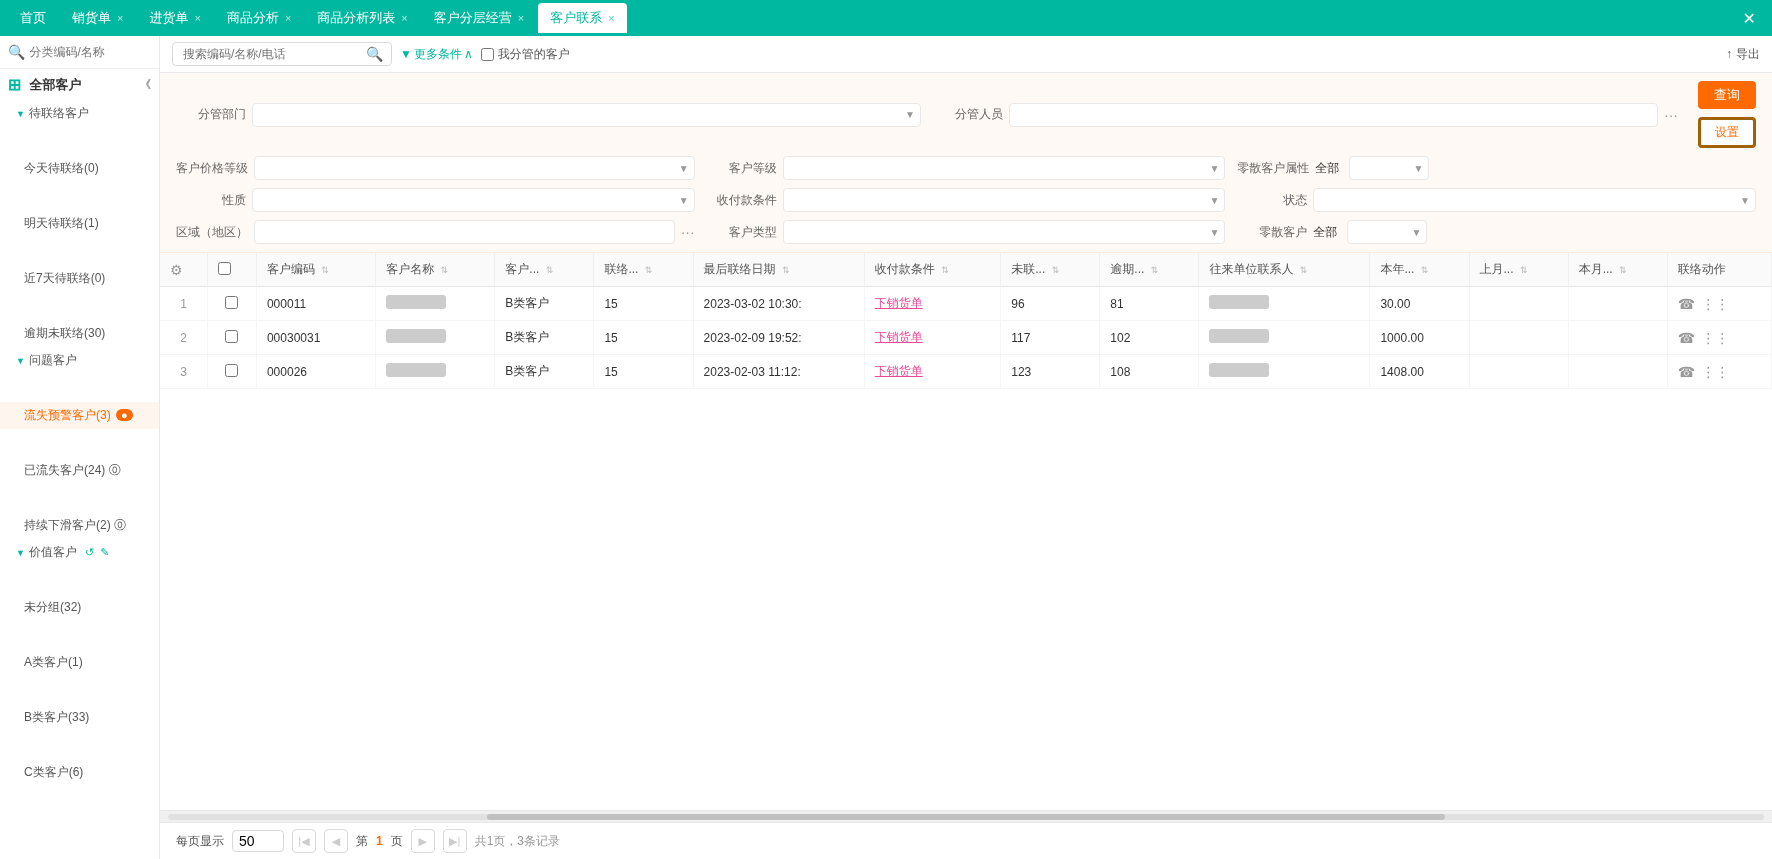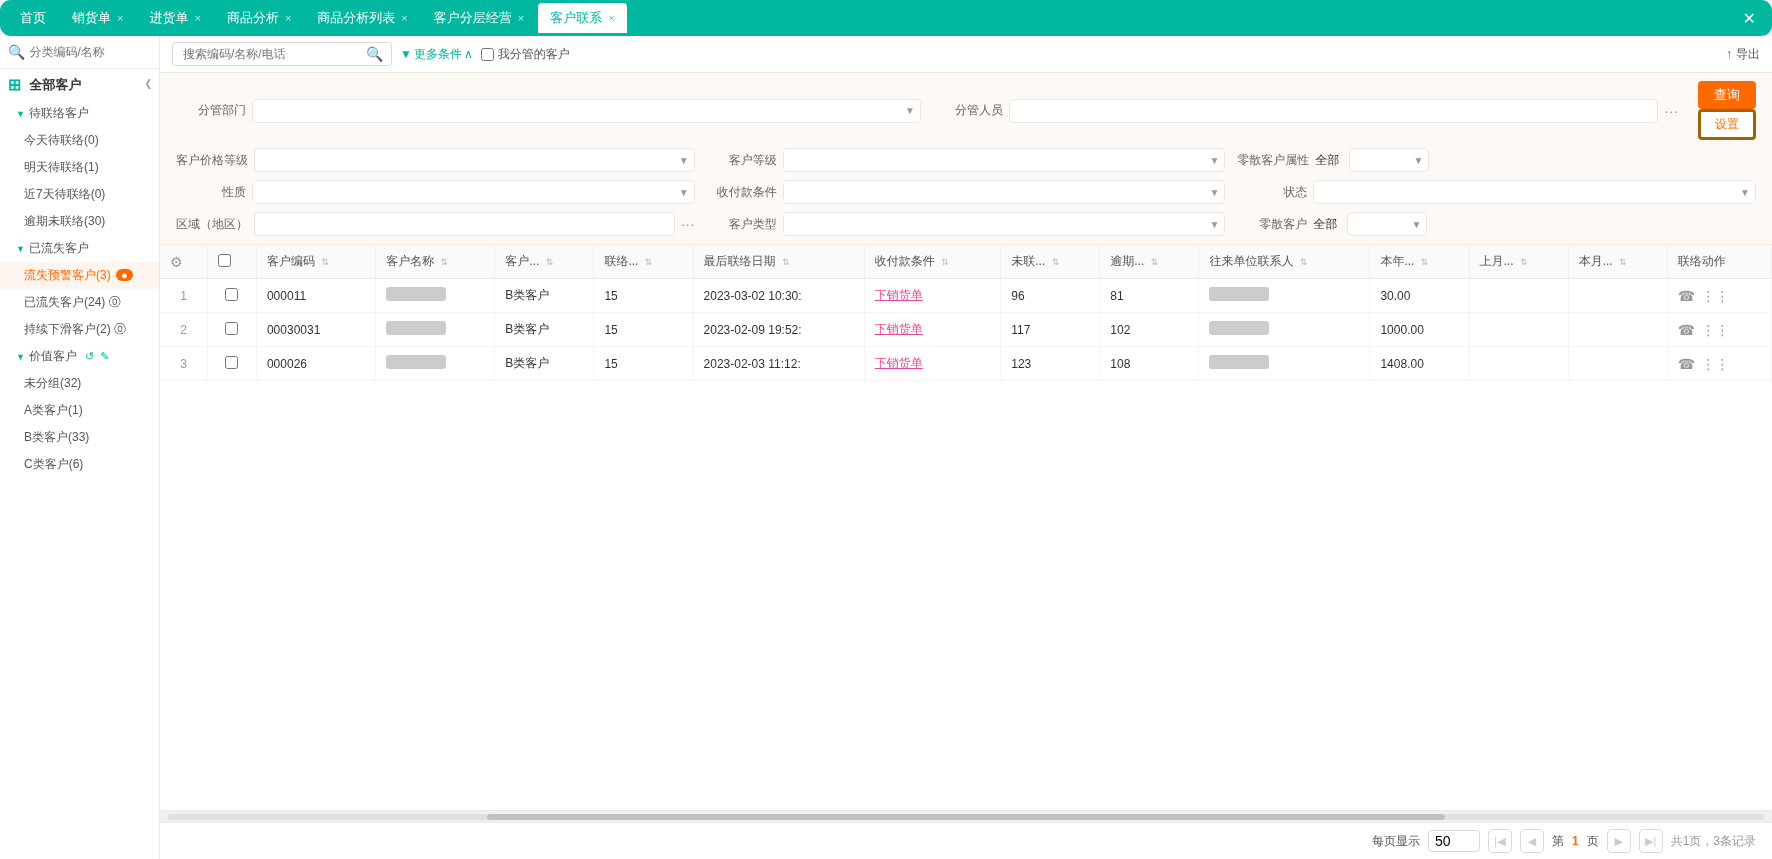--- a/index.html
+++ b/index.html
@@ -6,21 +6,20 @@
     body { font-family: 'Microsoft YaHei', Arial, sans-serif; font-size: 12px; background: #f0f2f5; color: #333; overflow: hidden; height: 859px; }
 
     
     .top-tabbar {
       height: 36px;
       background: #00b8a0;
       display: flex;
       align-items: center;
       padding: 0 8px;
       gap: 2px;
-      border-radius: 11px;
     }
     .top-tab {
       display: flex;
       align-items: center;
       padding: 6px 12px;
       color: #fff;
       font-size: 13px;
       cursor: pointer;
       border-radius: 4px 4px 0 0;
       white-space: nowrap;
@@ -103,20 +102,21 @@
     }
     .sidebar-group-title .triangle {
       font-size: 9px;
       color: #00b8a0;
     }
     .sidebar-item {
       padding: 5px 8px 5px 24px;
       font-size: 12px;
       color: #555;
       cursor: pointer;
+      margin-top: 28px;
     }
     .sidebar-item.active {
       color: #ff6a00;
       background: #fff5ef;
       font-weight: 500;
     }
     .tooltip-box {
       background: #fff;
       border: 1px solid #e8e8e8;
       border-radius: 4px;
@@ -253,21 +253,21 @@
       pointer-events: none;
     }
     .filter-dots {
       color: #999;
       cursor: pointer;
       font-size: 14px;
     }
     .filter-actions {
       display: flex;
       flex-direction: column;
-      gap: 0;
+      gap: 8px;
       margin-left: 8px;
       flex-shrink: 0;
     }
     .btn-query {
       background: #ff6a00;
       color: #fff;
       border: none;
       border-radius: 4px;
       padding: 5px 16px;
       font-size: 13px;
@@ -380,21 +380,20 @@
       left: 20%;
     }
 
     
     .pagination-bar {
       background: #fff;
       border-top: 1px solid #e8e8e8;
       padding: 6px 16px;
       display: flex;
       align-items: center;
-      justify-content: flex-end;
       gap: 8px;
       font-size: 12px;
       color: #555;
       flex-shrink: 0;
     }
     .pagination-select {
       border: 1px solid #d9d9d9;
       border-radius: 4px;
       padding: 2px 20px 2px 6px;
       font-size: 14px;
@@ -485,21 +484,21 @@
       <span class="triangle">▼</span>
       <span>待联络客户</span>
     </div>
     <div class="sidebar-item">今天待联络(0)</div>
     <div class="sidebar-item">明天待联络(1)</div>
     <div class="sidebar-item">近7天待联络(0)</div>
     <div class="sidebar-item">逾期未联络(30)</div>
 
     <div class="sidebar-group-title">
       <span class="triangle">▼</span>
-      <span>已流失客户</span>
+      <span>问题客户</span>
     </div>
     <div class="sidebar-item active">
       流失预警客户(3) <span class="badge-orange">●</span>
     </div>
     <div class="sidebar-item">已流失客户(24) <span>⓪</span></div>
     <div class="sidebar-item">持续下滑客户(2) <span>⓪</span></div>
 
     <div class="sidebar-group-title">
       <span class="triangle">▼</span>
       <span>价值客户</span>

